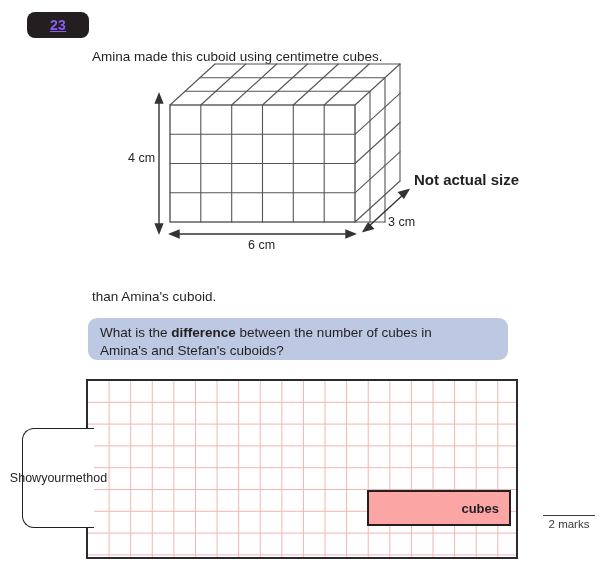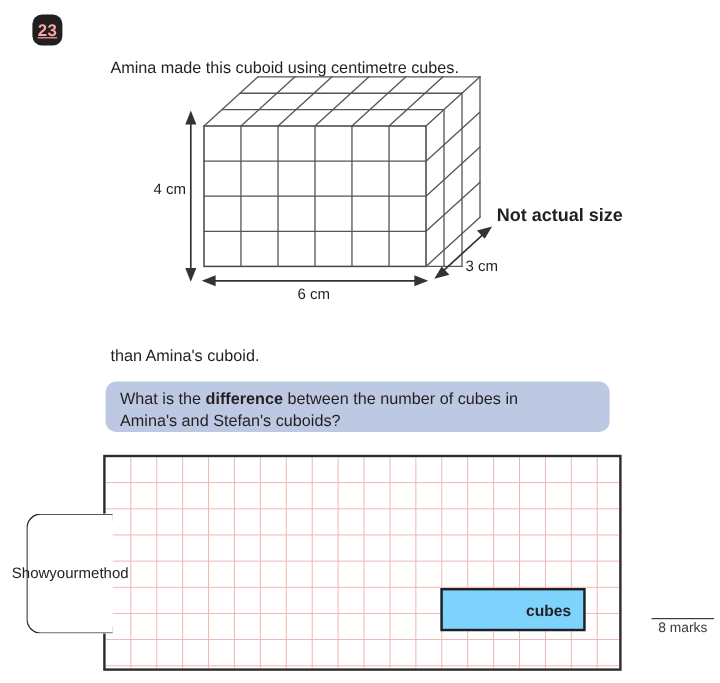--- a/index.html
+++ b/index.html
@@ -14,25 +14,25 @@
     font-family: "Liberation Sans", sans-serif;
     color: #231f20;
     overflow: hidden;
   }
 
   
   #qnum-badge {
     position: absolute;
     left: 27px;
     top: 12px;
-    width: 25px;
+    width: 62px;
     height: 26px;
     background: #231f20;
     border-radius: 8px;
-    color: #fca5a5;
+    color: #8b5cf6;
     font-size: 14px;
     font-weight: bold;
     display: flex;
     align-items: center;
     justify-content: center;
     letter-spacing: 0.3px;
     text-decoration: underline;
   }
 
   
@@ -146,25 +146,25 @@
     height: 100px;
     background: #ffffff;
     z-index: 2;
   }
 
   
   #answer-box {
     position: absolute;
     left: 367px;
     top: 122px;
-    width: 121px;
+    width: 144px;
     height: 36px;
     box-sizing: border-box;
     border: 2.2px solid #231f20;
-    background: #7dd3fc;
+    background: #fca5a5;
     z-index: 4;
   }
   #answer-unit {
     position: absolute;
     right: 10px;
     top: 9px;
     font-size: 13px;
     font-weight: bold;
   }
 
@@ -288,14 +288,14 @@
     <span>method</span>
   </div>
 
   <div id="answer-box">
     <span id="answer-unit">cubes</span>
   </div>
 </div>
 
 <div id="marks-wrap">
   <div id="marks-rule"></div>
-  <div id="marks-label">8 marks</div>
+  <div id="marks-label">2 marks</div>
 </div>
 
 </body></html>

